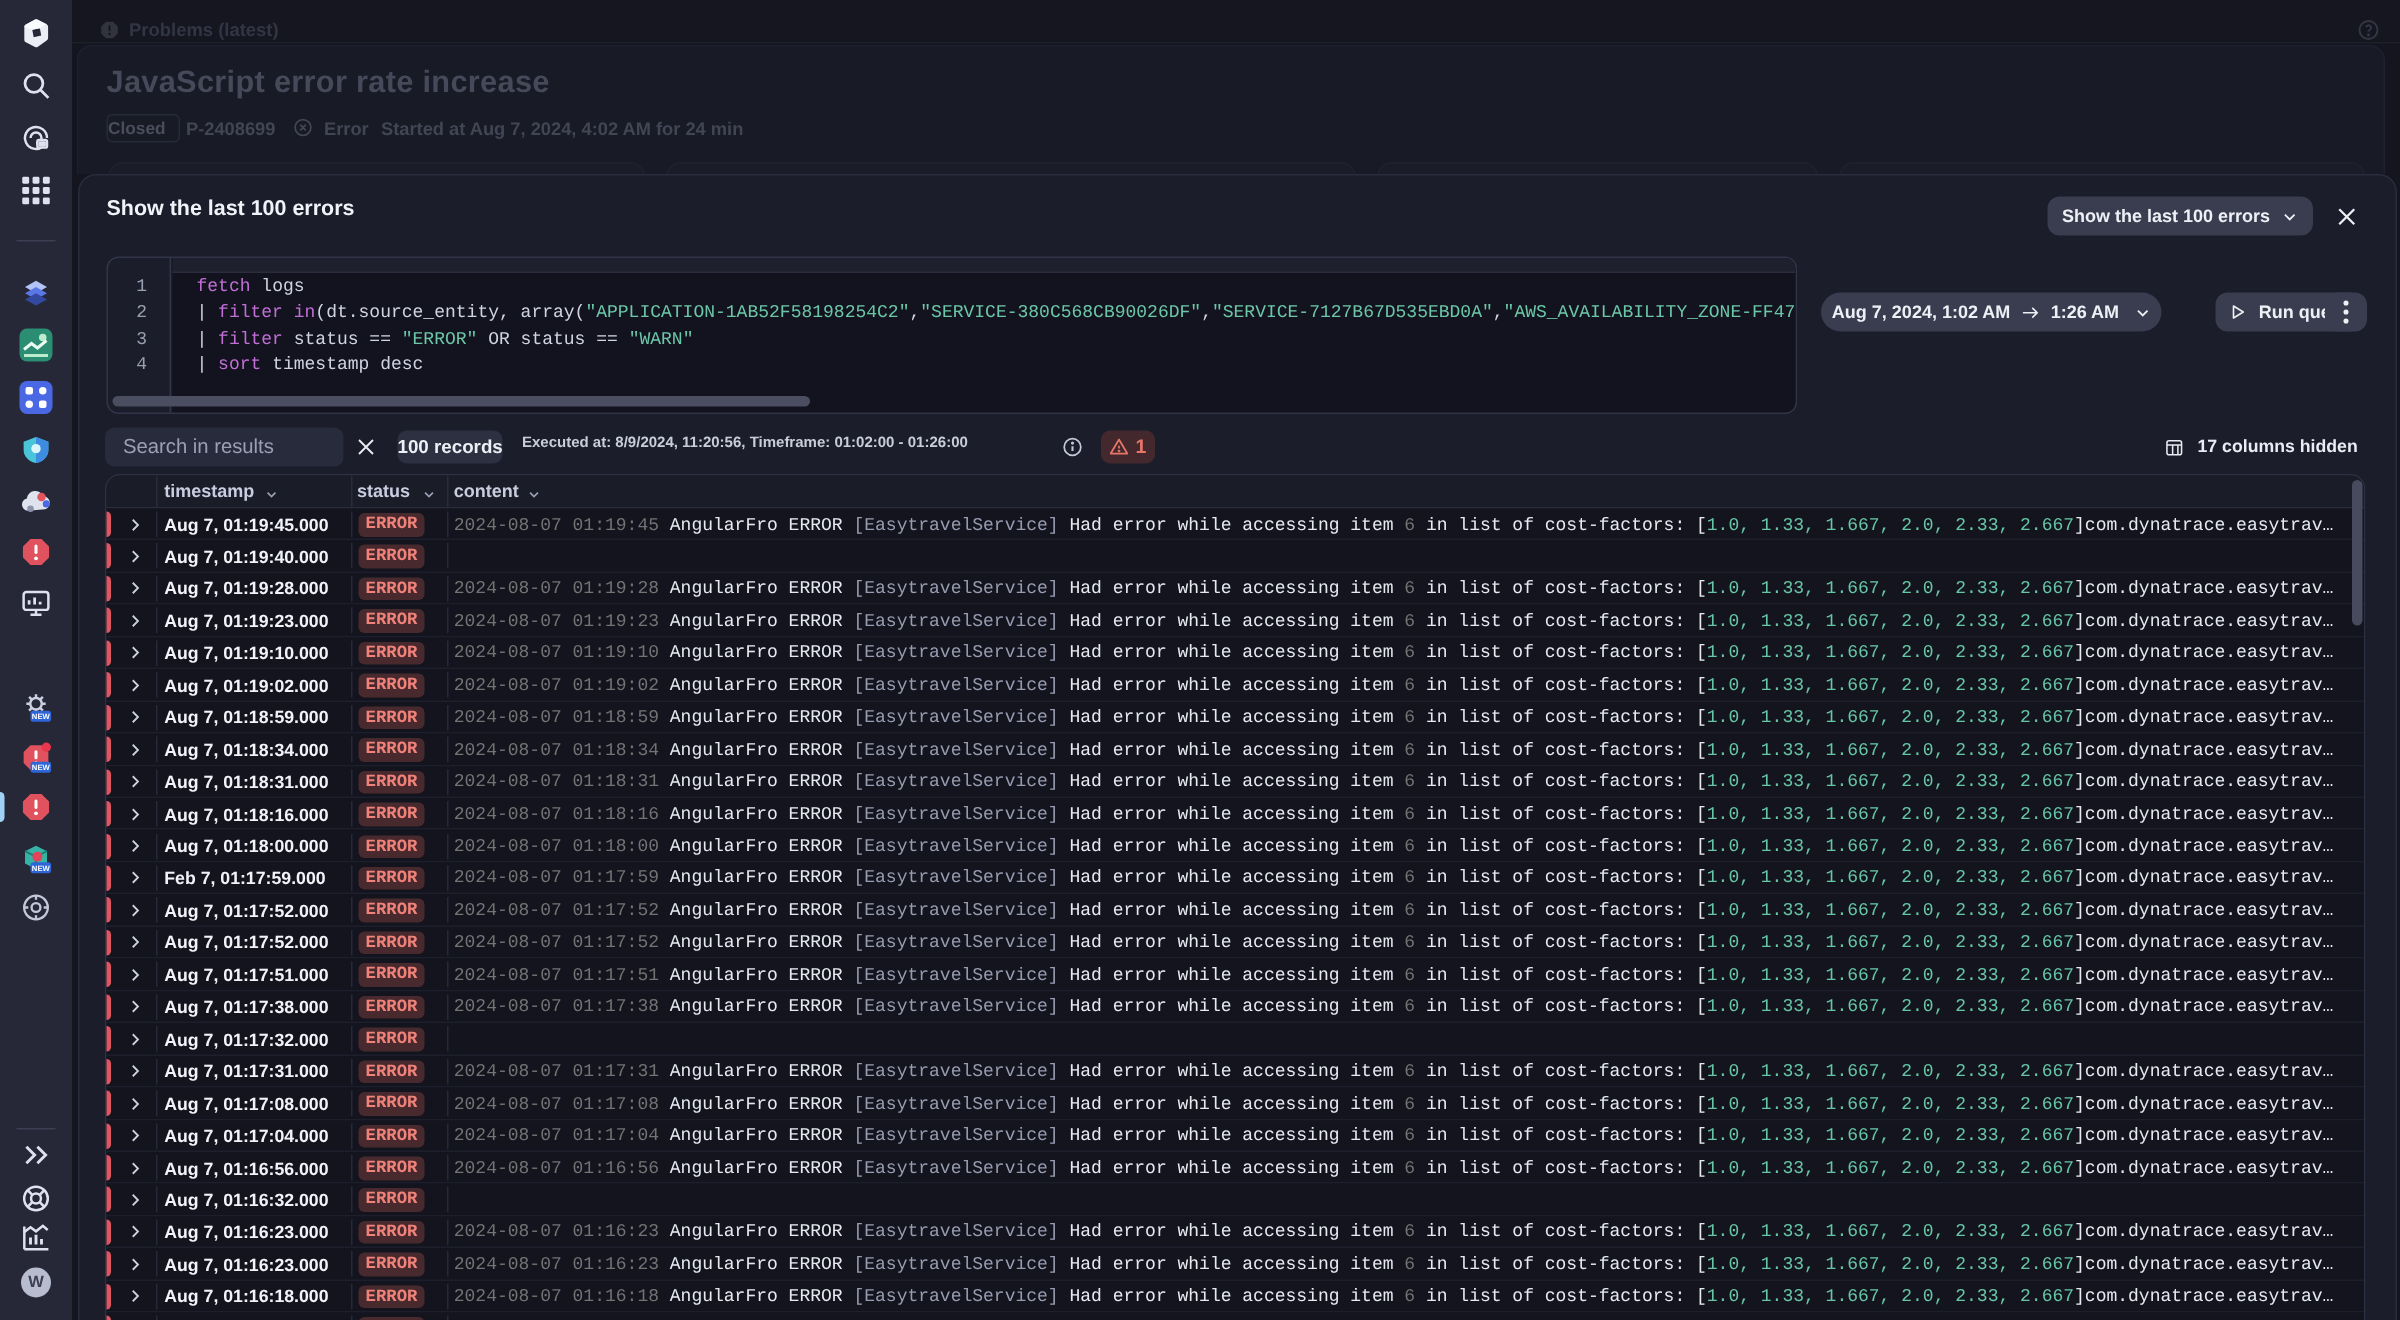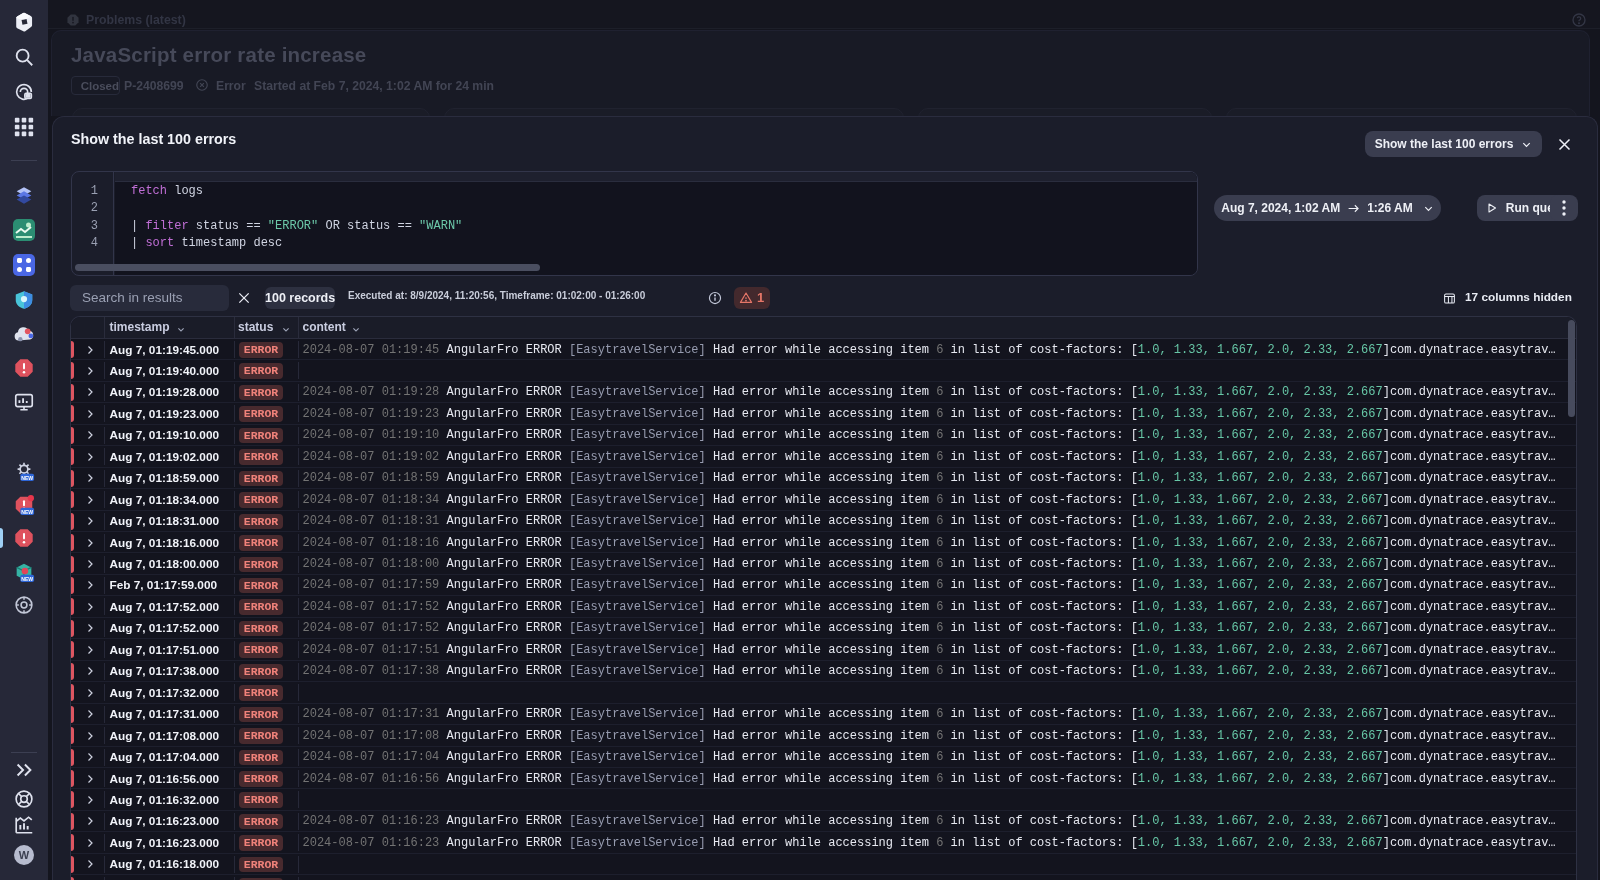--- a/index.html
+++ b/index.html
@@ -10,21 +10,21 @@
 .sico { position:absolute; left:13px; width:22px; height:22px; }
 .tile { position:absolute; left:13px; width:22px; height:22px; border-radius:5px; }
 .sdiv { position:absolute; left:11px; width:26px; height:1px; background:#3c3f52; }
 
 #topbar { position:absolute; left:48px; top:0; width:1552px; height:29px; background:#15161f; border-bottom:1px solid #1d1f29; }
 #crumb { position:absolute; left:38px; top:13px; color:#323544; font-size:12.3px; font-weight:700; }
 
 #pagepanel { position:absolute; left:51px; top:30px; width:1539px; height:86px; background:#181a25; border-radius:10px 10px 0 0; border:1px solid #1f2130; border-bottom:none; }
 #ptitle { position:absolute; left:19px; top:11.5px; font-size:20.5px; font-weight:700; color:#464959; letter-spacing:.2px; }
 .meta { position:absolute; top:48px; font-size:12.2px; color:#424554; font-weight:700; }
-#closedbadge { position:absolute; left:19px; top:45px; width:49px; height:19px; border:1px solid #272a3a; border-radius:4px; color:#4a4d5c; font-size:11.5px; font-weight:700; text-align:right; line-height:18px; }
+#closedbadge { position:absolute; left:19px; top:45px; width:49px; height:19px; border:1px solid #272a3a; border-radius:4px; color:#4a4d5c; font-size:11.5px; font-weight:700; text-align:left; line-height:18px; }
 .bcard { position:absolute; top:108px; height:20px; background:#1a1c27; border:1px solid #20222f; border-radius:10px; }
 
 #modal { position:absolute; left:52px; top:116px; width:1546px; height:764px; background:#1b1d2a; border:1px solid #2a2c3e; border-bottom:none; border-radius:12px 12px 0 0; z-index:20; }
 #mtitle { position:absolute; left:18px; top:14px; font-size:14.3px; font-weight:700; color:#f1f3f9; }
 .btn { position:absolute; background:#3a3d4f; border-radius:8px; color:#eef0f6; font-size:12px; font-weight:700; display:flex; align-items:center; justify-content:center; }
 
 #editor { position:absolute; left:18px; top:54px; width:1127px; height:105px; border:1px solid #32354a; border-radius:8px; background:#1b1d2a; overflow:hidden; }
 #gutter { position:absolute; left:0; top:0; width:42px; height:103px; border-right:1px solid #32354a; font-family:"Liberation Mono",monospace; font-size:12px; color:#9aa0b2; }
 #gutter div { position:absolute; right:15px; }
 #codearea { position:absolute; left:43px; top:0; width:1083px; height:103px; background:#12131e; }
@@ -215,21 +215,21 @@
 </div>
 <div id="pagepanel">
   <div id="ptitle">JavaScript error rate increase</div>
   <div id="closedbadge">Closed</div>
   <div class="meta" style="left:72px">P-2408699</div>
   <svg style="position:absolute;left:143px;top:47px" width="14" height="14" viewBox="0 0 24 24" fill="none" stroke="#424554" stroke-width="2">
     <circle cx="12" cy="12" r="9"></circle>
         <path d="M8.8 8.8 l6.4 6.4 M15.2 8.8 l-6.4 6.4"></path>
   </svg>
   <div class="meta" style="left:164px">Error</div>
-  <div class="meta" style="left:202px">Started at Feb 7, 2024, 1:02 AM for 24 min</div>
+  <div class="meta" style="left:202px">Started at Aug 7, 2024, 4:02 AM for 24 min</div>
 </div>
 <div class="bcard" style="left:72px;width:358px"></div>
 <div class="bcard" style="left:444px;width:460px"></div>
 <div class="bcard" style="left:918px;width:294px"></div>
 <div class="bcard" style="left:1226px;width:351px"></div>
 
 <div id="modal">
   <div id="mtitle">Show the last 100 errors</div>
   <div class="btn" style="left:1312px;top:14px;width:177px;height:26px">Show the last 100 errors
     <svg style="margin-left:8px" width="11" height="11" viewBox="0 0 24 24" fill="none" stroke="#eef0f6" stroke-width="2.6">
@@ -243,20 +243,21 @@
   <div id="editor">
     <div id="gutter">
           <div style="top:11.5px">1</div>
           <div style="top:29px">2</div>
           <div style="top:46.5px">3</div>
           <div style="top:64px">4</div>
         </div>
     <div id="codearea">
       <div id="codestrip"></div>
       <div class="cl" style="top:11.5px"><span class="kw">fetch</span> logs</div>
+      <div class="cl" style="top:29px">| <span class="kw">filter</span> <span class="kw">in</span>(dt.source_entity, array(<span class="str">"APPLICATION-1AB52F58198254C2"</span>,<span class="str">"SERVICE-380C568CB90026DF"</span>,<span class="str">"SERVICE-7127B67D535EBD0A"</span>,<span class="str">"AWS_AVAILABILITY_ZONE-FF47</span></div>
       <div class="cl" style="top:46.5px">| <span class="kw">filter</span> status == <span class="str">"ERROR"</span> OR status == <span class="str">"WARN"</span></div>
       <div class="cl" style="top:64px">| <span class="kw">sort</span> timestamp desc</div>
     </div>
   </div>
   <div id="hscroll"></div>
 
   <div class="btn" style="left:1161px;top:78px;width:227px;height:26px;border-radius:13px">Aug 7, 2024, 1:02 AM
     <svg style="margin:0 7px" width="13" height="11" viewBox="0 0 24 20" fill="none" stroke="#eef0f6" stroke-width="2">
           <path d="M3 10 h17 M14.5 4 l6 6 -6 6"></path>
         </svg>1:26 AM
@@ -607,20 +608,21 @@
   <div class="row" style="top:536.80px">
     <div class="acc"></div>
           <svg class="chev" width="12" height="12" viewBox="0 0 24 24" fill="none" stroke="#ced2e0" stroke-width="2.4">
             <path d="M9 5 l7 7 -7 7"></path>
           </svg>
     <div class="rsep" style="left:32.5px"></div>
           <div class="rsep" style="left:162.5px"></div>
           <div class="rsep" style="left:226.5px"></div>
     <div class="ts">Aug 7, 01:16:18.000</div>
     <div class="ebadge">ERROR</div>
+    <div class="ct"><span class="pk">2024-08-07 01:16:18</span> AngularFro ERROR <span class="mut">[EasytravelService]</span> Had error while accessing item <span class="pk">6</span> in list of cost-factors: [<span class="tl">1.0, 1.33, 1.667, 2.0, 2.33, 2.667</span>]com.dynatrace.easytrav…</div>
   </div>
   <div class="row" style="top:558.25px">
     <div class="acc"></div>
           <svg class="chev" width="12" height="12" viewBox="0 0 24 24" fill="none" stroke="#ced2e0" stroke-width="2.4">
             <path d="M9 5 l7 7 -7 7"></path>
           </svg>
     <div class="rsep" style="left:32.5px"></div>
           <div class="rsep" style="left:162.5px"></div>
           <div class="rsep" style="left:226.5px"></div>
     <div class="ts">Aug 7, 01:16:10.000</div>

